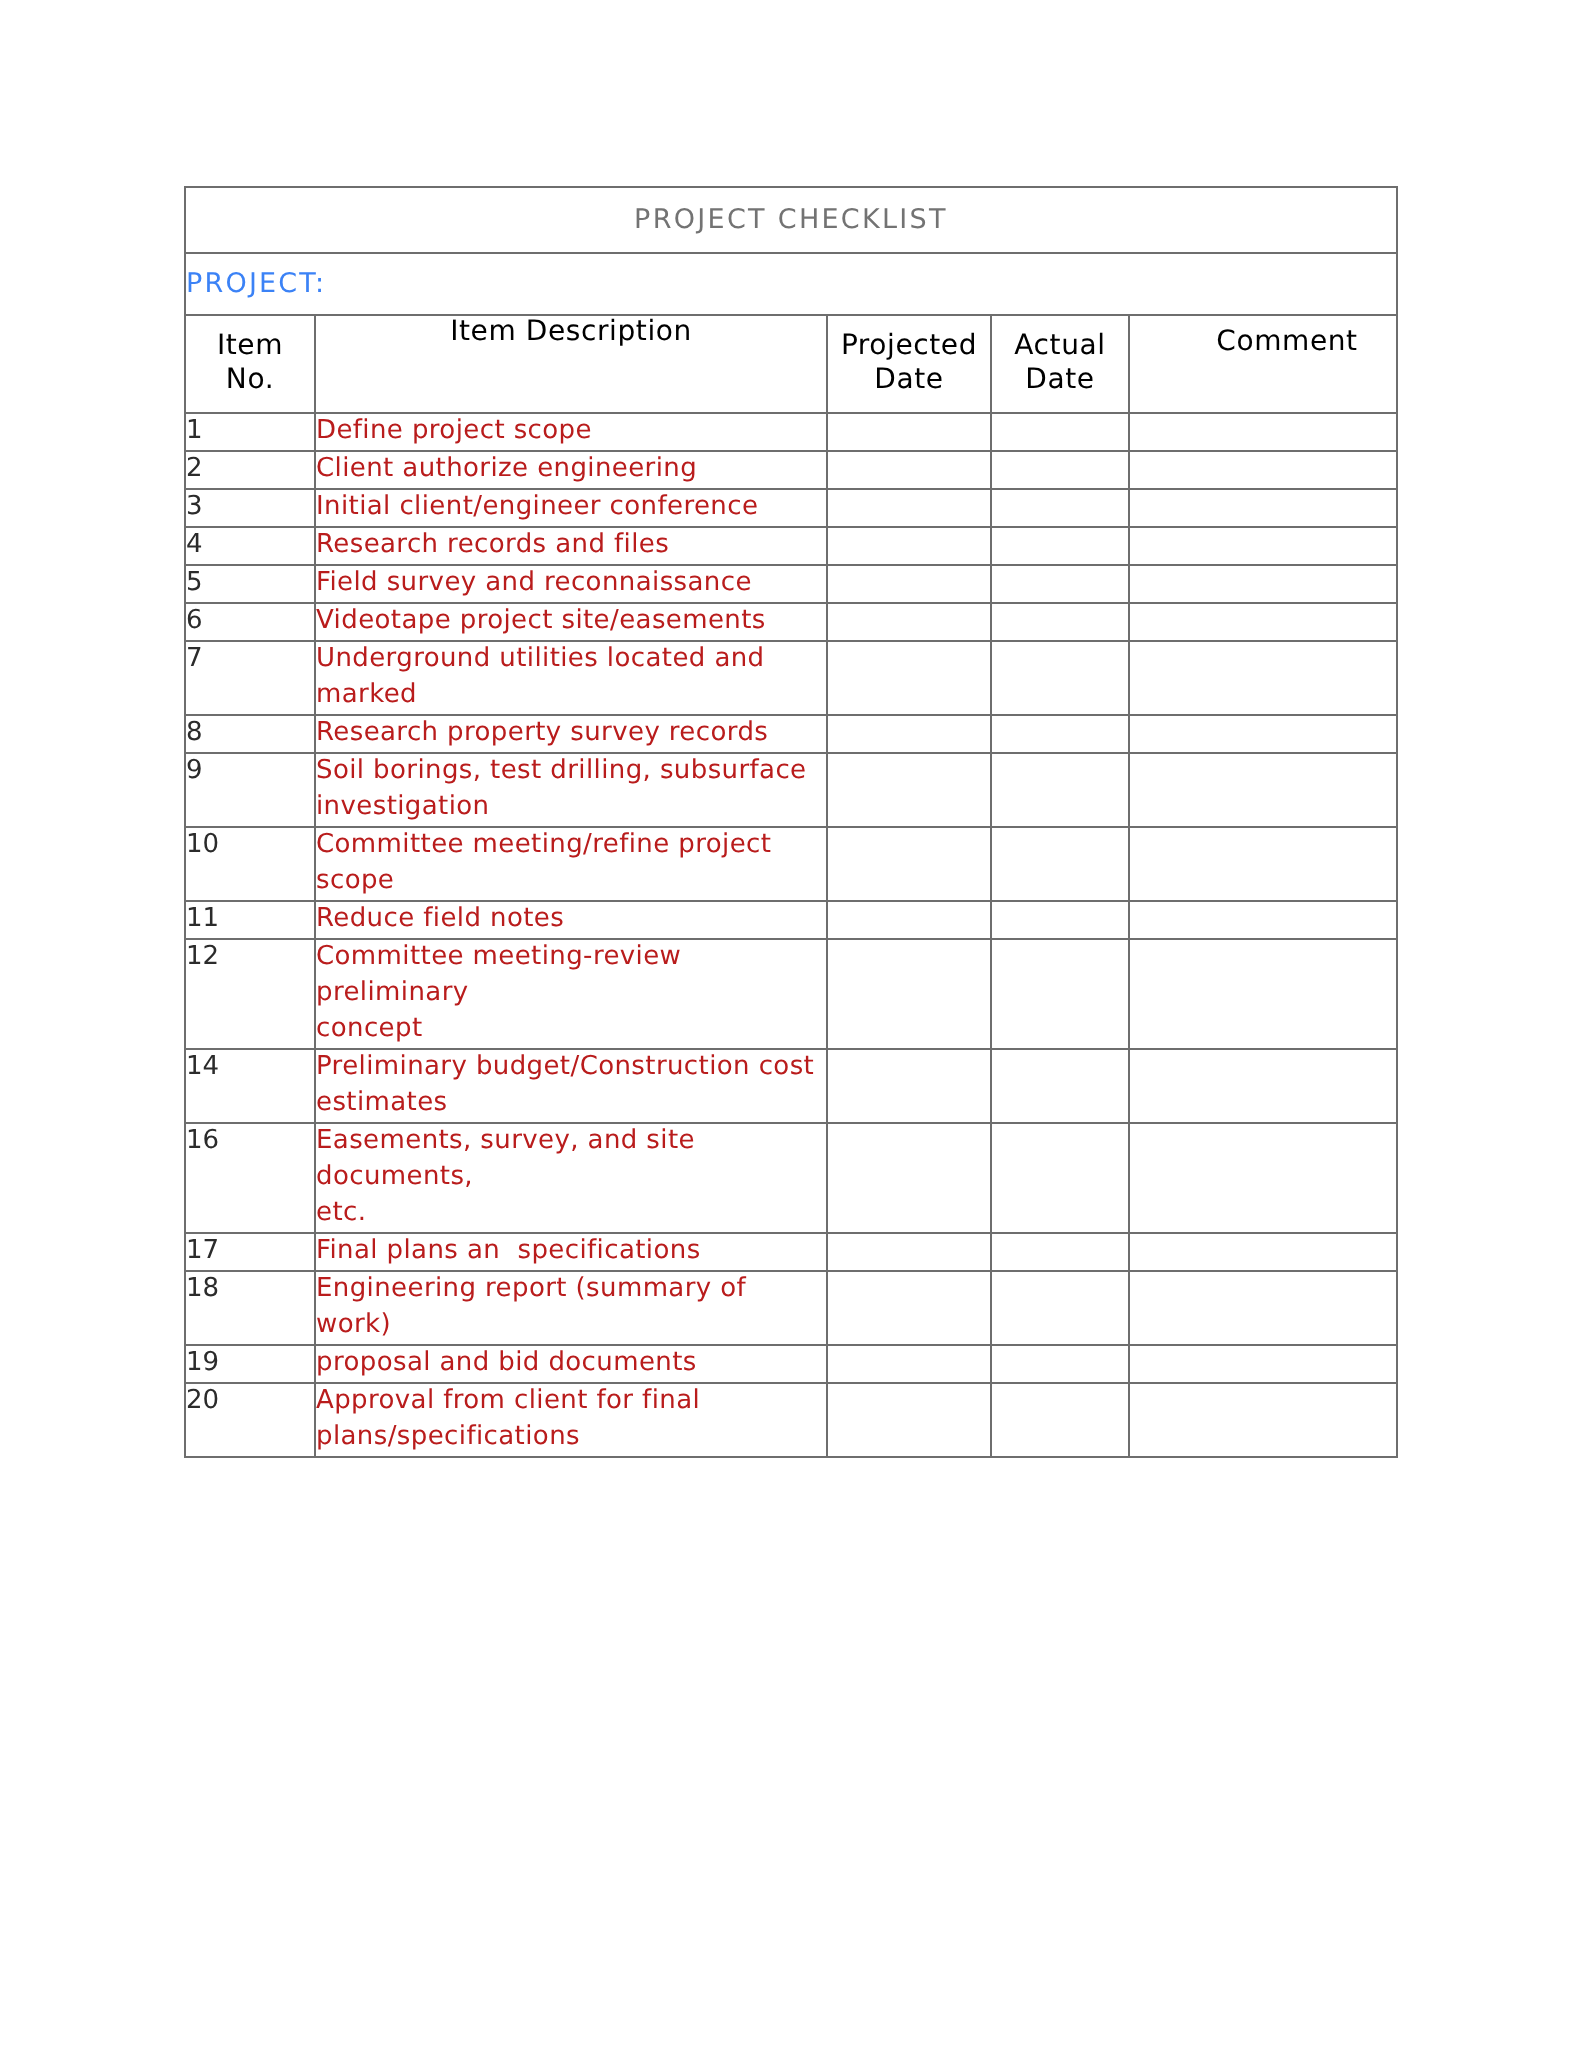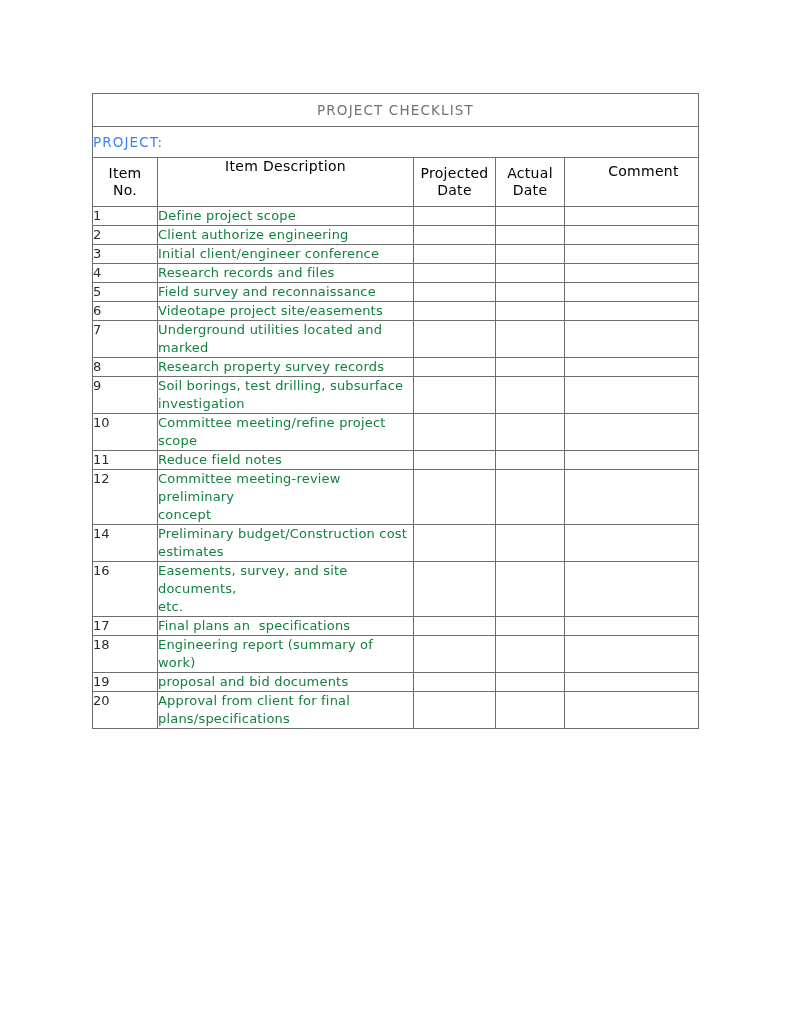--- a/index.html
+++ b/index.html
@@ -93,21 +93,21 @@
 
   .num-cell {
     padding: 6px 0 6px 9px;
     font-size: 13px;
     color: #2b2b2b;
     line-height: 17px;
   }
   .desc-cell {
     padding: 6px 6px 6px 9px;
     font-size: 13px;
-    color: #15803d;
+    color: #b91c1c;
     line-height: 18px;
     white-space: pre-wrap;
     letter-spacing: 0.2px;
     margin-top: 27px;
   }
   tr.row-1l td { height: 17px; }
   tr.row-2l td { height: 35px; }
   .blank-cell { }
 </style>
 </head>

